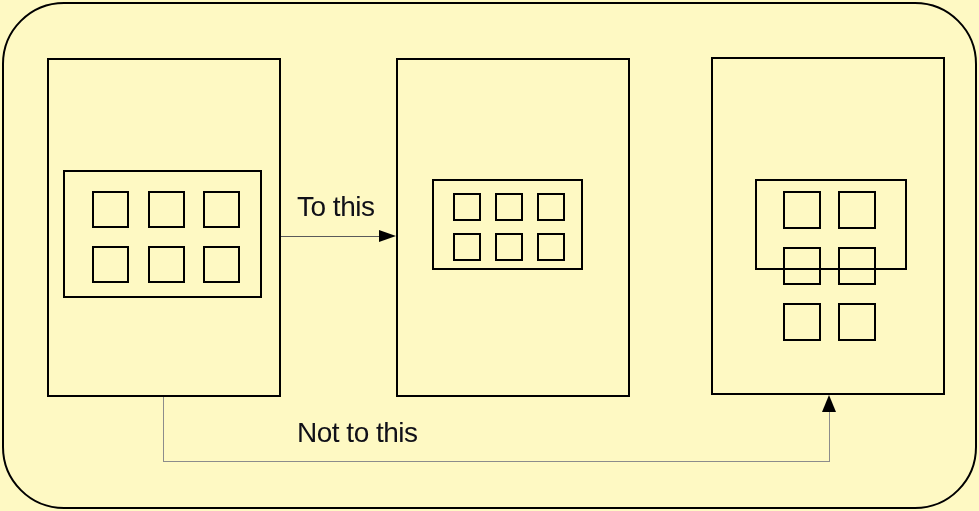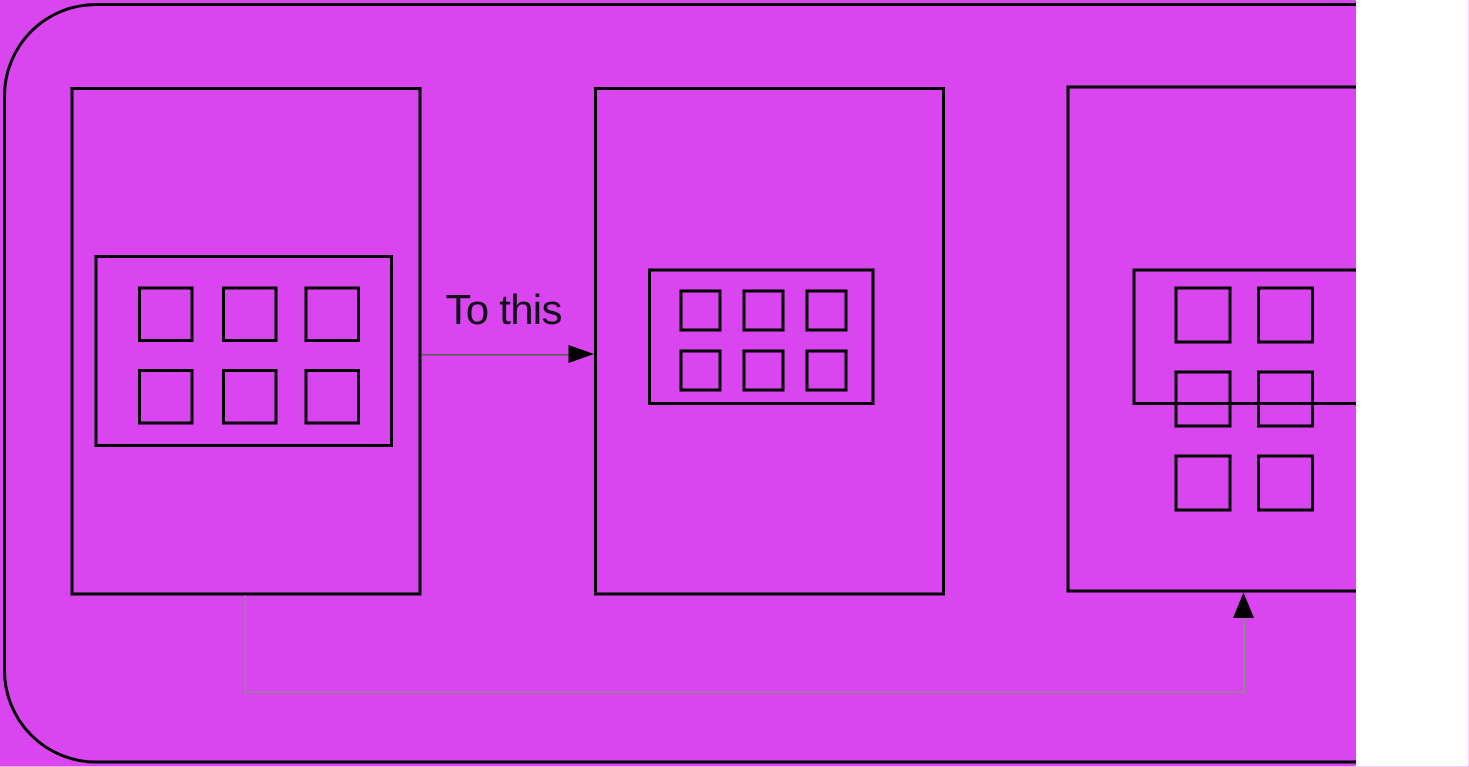--- a/index.html
+++ b/index.html
@@ -3,23 +3,23 @@
 <meta charset="utf-8">
 <style>
   * { margin: 0; padding: 0; box-sizing: border-box; }
   html, body { background: #ffffff; }
   body {
     font-family: "Liberation Sans", "DejaVu Sans", sans-serif;
     color: #101018;
   }
   .stage {
     position: relative;
-    width: 904px;
+    width: 979px;
     height: 511px;
-    background: #d946ef;
+    background: #fef9c3;
     overflow: hidden;
   }
   
   .outer-frame {
     position: absolute;
     left: 2px; top: 2px;
     width: 975px; height: 507px;
     border: 2px solid #000000;
     border-radius: 62px;
     background: transparent;
@@ -134,18 +134,19 @@
       <div class="sq"></div>
       <div class="sq"></div>
       <div class="sq"></div>
       <div class="sq"></div>
     </div>
 
   <div class="diagram-label label-to-this">To this</div>
   <div class="line line-dark to-this-line"></div>
   <div class="arrowhead-right"></div>
 
+  <div class="diagram-label label-not-to-this">Not to this</div>
   <div class="line nt-v1"></div>
   <div class="line nt-h"></div>
   <div class="line nt-v2"></div>
   <div class="arrowhead-up"></div>
 
 </div>
 
 </body></html>

